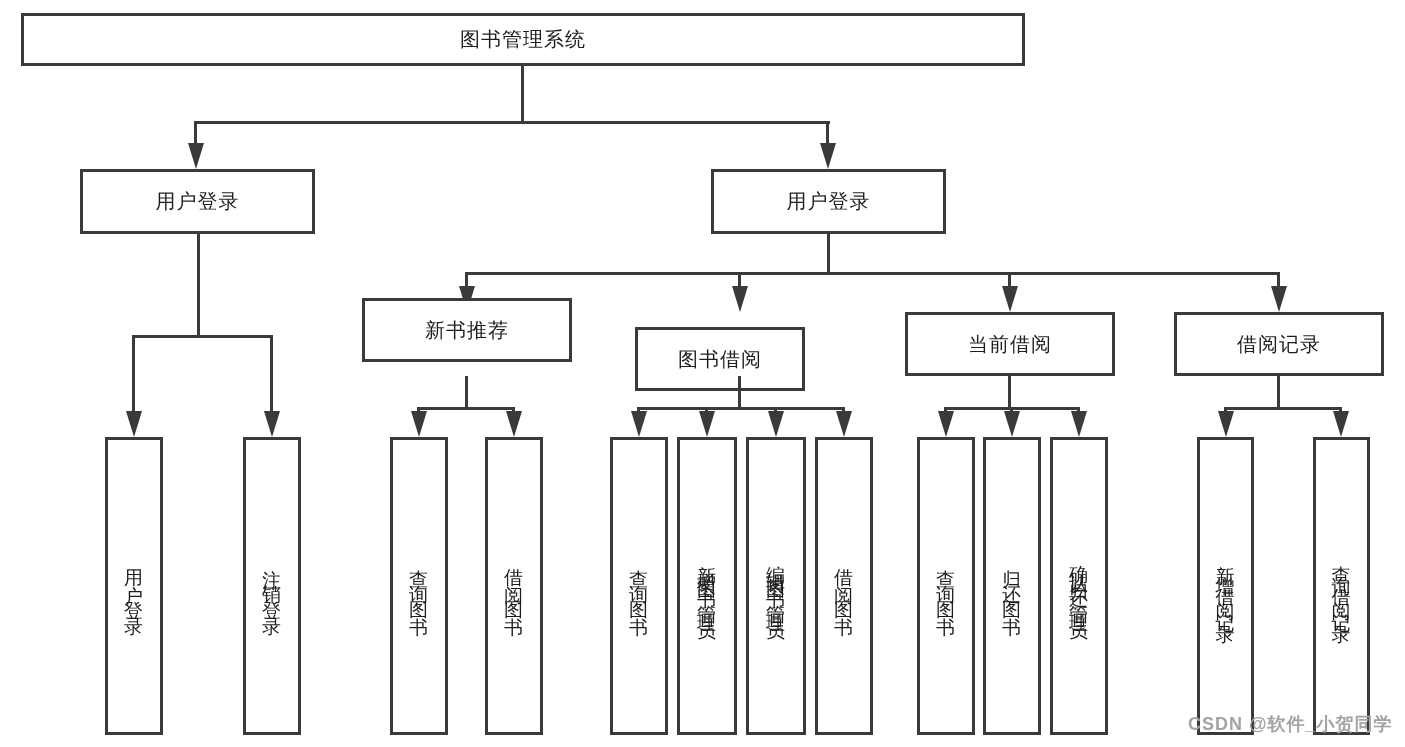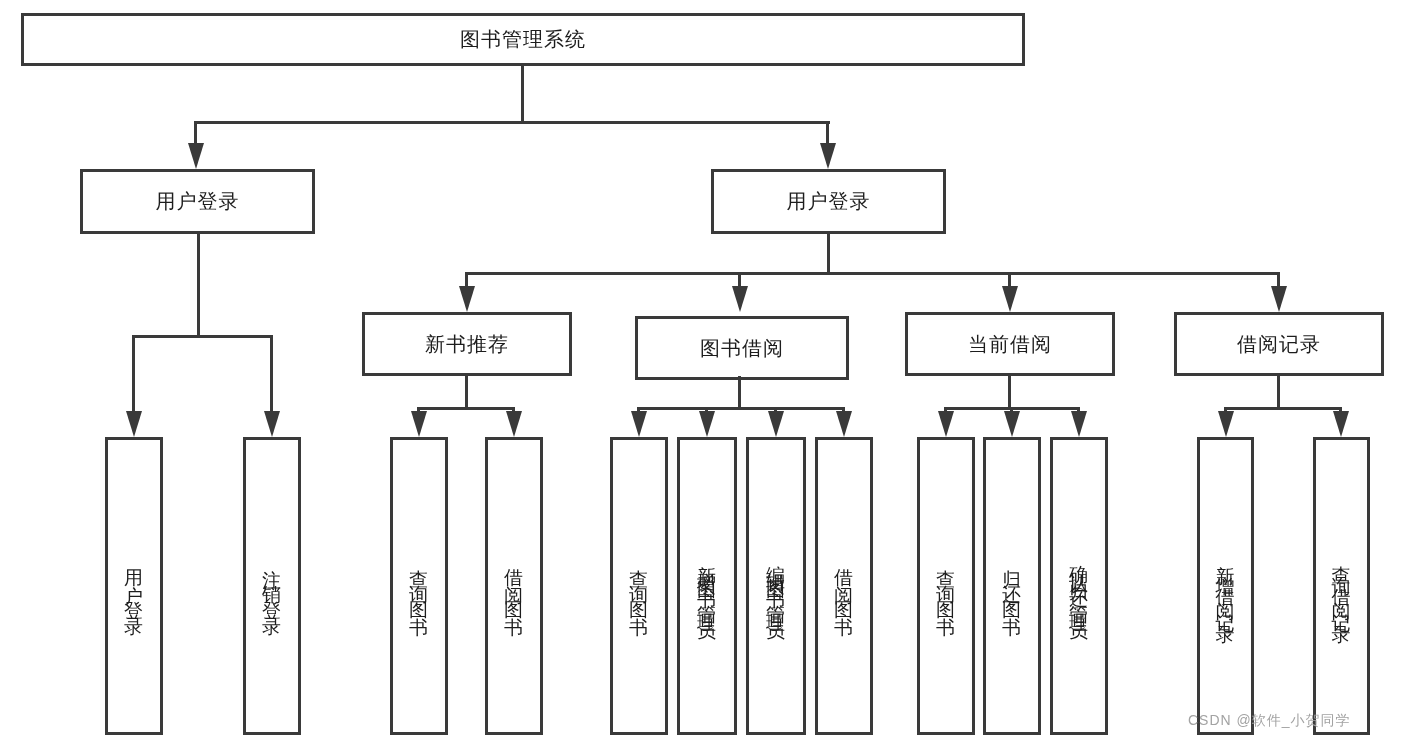--- a/index.html
+++ b/index.html
@@ -28,21 +28,21 @@
   .ls9{letter-spacing:8px;}
 
   .line{position:absolute;background:var(--line);}
   .arr{
     position:absolute;width:0;height:0;
     border-left:8px solid transparent;border-right:8px solid transparent;
     border-top:26px solid var(--line);
   }
   .watermark{
     position:absolute;left:1188px;top:712px;
-    font-size:14px;color:var(--wm);letter-spacing:1px;white-space:nowrap;
+    font-size:18px;color:var(--wm);letter-spacing:1px;white-space:nowrap;font-weight:bold;
   }
 </style>
 </head>
 <body>
 
 <div id="stage">
 
   <div class="box" style="left:21px;top:13px;width:1004px;height:53px">
     <span class="hlabel">图书管理系统</span>
   </div>
@@ -73,24 +73,24 @@
   <div class="line" style="left:467px;top:272px;width:813px;height:3px"></div>
   <div class="line" style="left:465px;top:272px;width:3px;height:16px"></div>
   <div class="arr" style="left:459px;top:286px"></div>
   <div class="line" style="left:738px;top:272px;width:3px;height:16px"></div>
   <div class="arr" style="left:732px;top:286px"></div>
   <div class="line" style="left:1008px;top:272px;width:3px;height:16px"></div>
   <div class="arr" style="left:1002px;top:286px"></div>
   <div class="line" style="left:1277px;top:272px;width:3px;height:16px"></div>
   <div class="arr" style="left:1271px;top:286px"></div>
 
-  <div class="box" style="left:362px;top:312px;width:210px;height:64px">
+  <div class="box" style="left:362px;top:298px;width:210px;height:64px">
     <span class="hlabel">新书推荐</span>
   </div>
-  <div class="box" style="left:635px;top:316px;width:214px;height:64px">
+  <div class="box" style="left:635px;top:327px;width:170px;height:64px">
     <span class="hlabel">图书借阅</span>
   </div>
   <div class="box" style="left:1174px;top:312px;width:210px;height:64px">
     <span class="hlabel">借阅记录</span>
   </div>
   <div class="box" style="left:905px;top:312px;width:210px;height:64px">
     <span class="hlabel">当前借阅</span>
   </div>
 
   <div class="line" style="left:465px;top:376px;width:3px;height:31px"></div>

